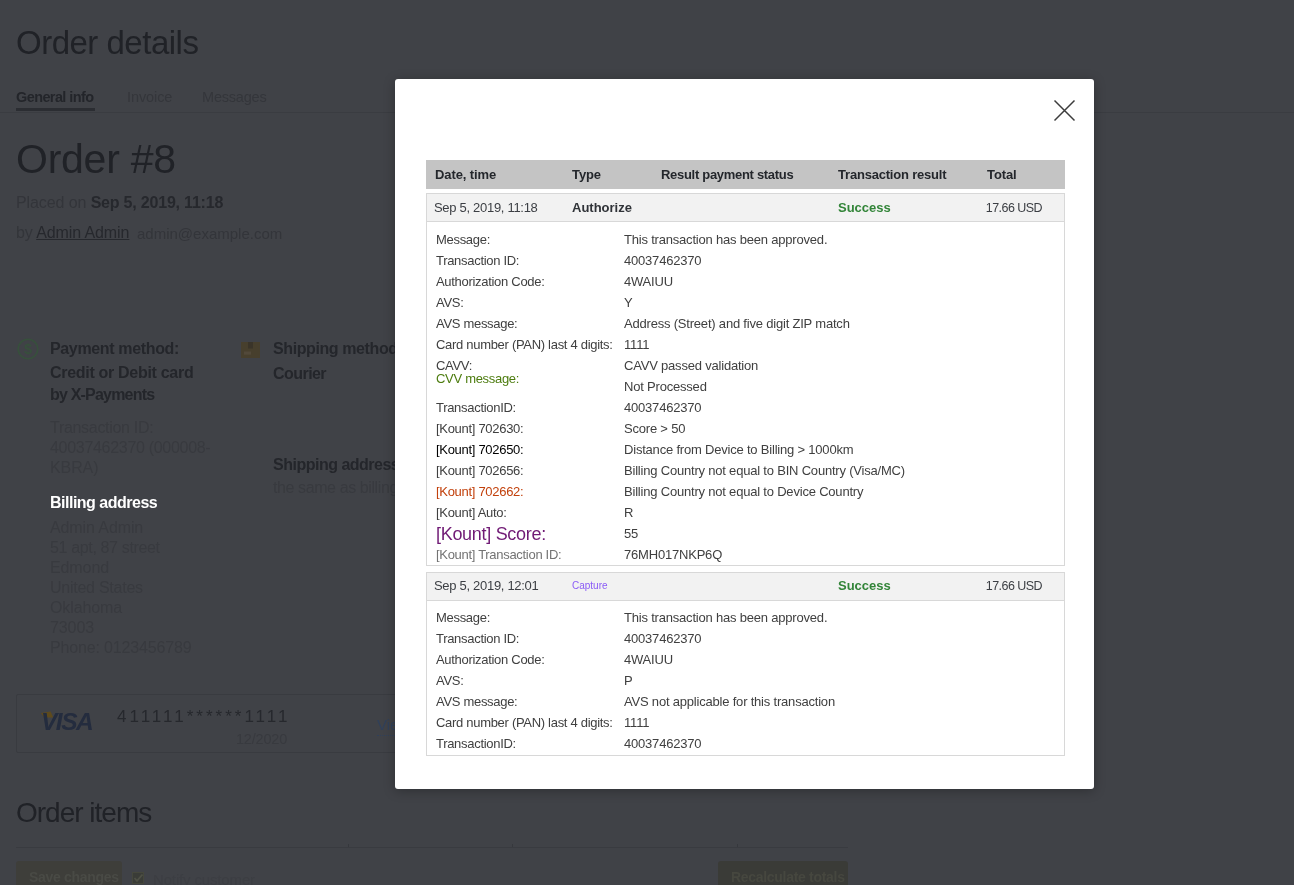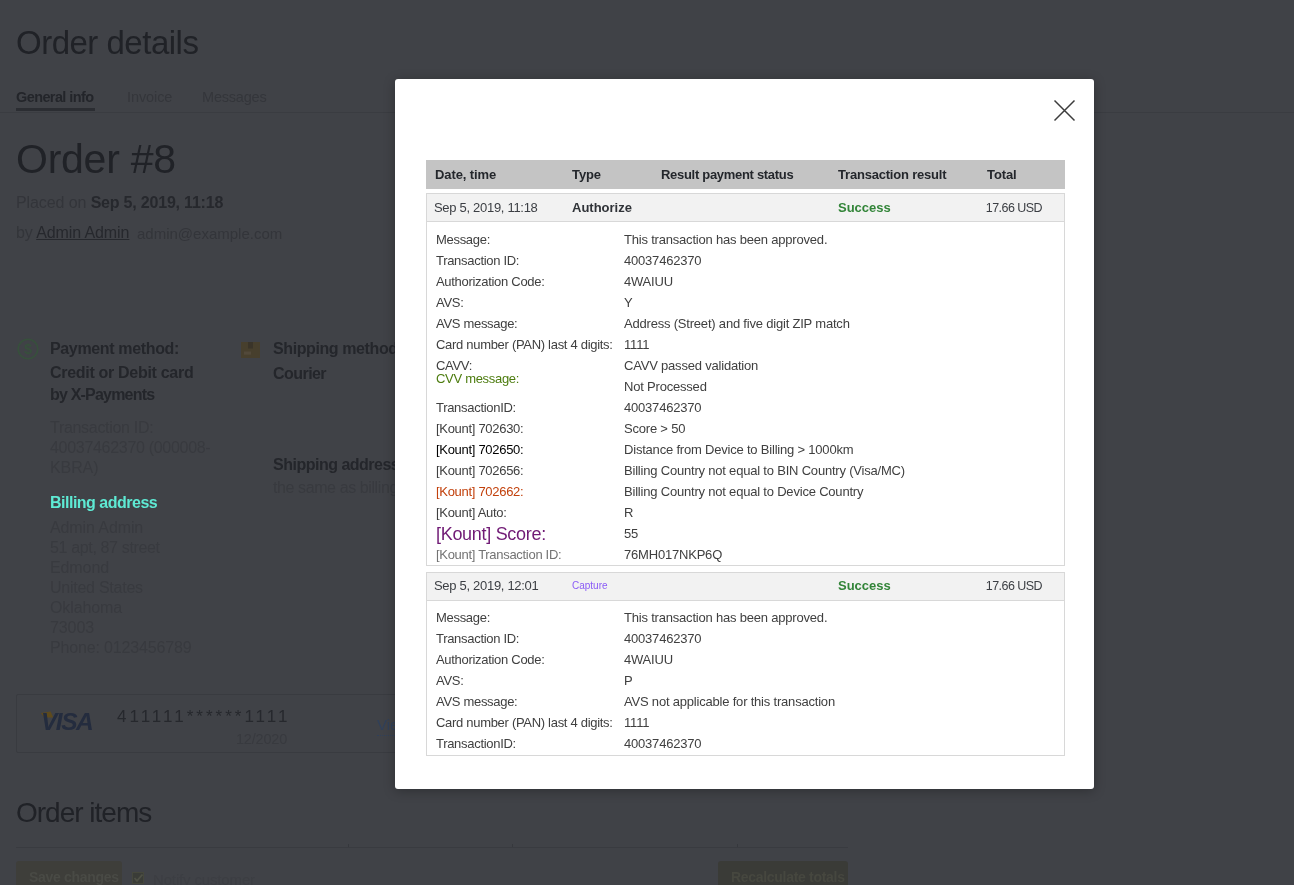--- a/index.html
+++ b/index.html
@@ -19,21 +19,21 @@
 <svg style="position:absolute;left:17px;top:338px" width="22" height="22" viewBox="0 0 22 22">
 <circle cx="11" cy="11" r="9.8" fill="none" stroke="#37503c" stroke-width="1.6"></circle>
 <text x="11" y="16.2" font-family="Liberation Sans" font-size="14.5" font-weight="bold" fill="#37503c" text-anchor="middle">$</text>
   </svg>
 <div style="position:absolute;left:50px;top:339.0px;font-size:16px;line-height:20px;color:#24262b;font-weight:700;white-space:nowrap;letter-spacing:-0.35px;">Payment method:</div>
 <div style="position:absolute;left:50px;top:363.0px;font-size:16px;line-height:20px;color:#24262b;font-weight:700;white-space:nowrap;letter-spacing:-0.3px;">Credit or Debit card</div>
 <div style="position:absolute;left:50px;top:385.0px;font-size:16px;line-height:20px;color:#24262b;font-weight:700;white-space:nowrap;letter-spacing:-0.8px;">by X-Payments</div>
 <div style="position:absolute;left:50px;top:418.0px;font-size:16px;line-height:20px;color:#383a3f;white-space:nowrap;letter-spacing:-0.3px;">Transaction ID:</div>
 <div style="position:absolute;left:50px;top:438.0px;font-size:16px;line-height:20px;color:#383a3f;white-space:nowrap;letter-spacing:-0.3px;">40037462370 (000008-</div>
 <div style="position:absolute;left:50px;top:458.0px;font-size:16px;line-height:20px;color:#383a3f;white-space:nowrap;letter-spacing:-0.1px;">KBRA)</div>
-<div style="position:absolute;left:50px;top:493.0px;font-size:16px;line-height:20px;color:#5eead4;font-weight:700;white-space:nowrap;letter-spacing:-0.5px;">Billing address</div>
+<div style="position:absolute;left:50px;top:493.0px;font-size:16px;line-height:20px;color:#ffffff;font-weight:700;white-space:nowrap;letter-spacing:-0.5px;">Billing address</div>
 <div style="position:absolute;left:50px;top:518.0px;font-size:16px;line-height:20px;color:#383a3f;white-space:nowrap;letter-spacing:-0.1px;">Admin Admin</div>
 <div style="position:absolute;left:50px;top:538.0px;font-size:16px;line-height:20px;color:#383a3f;white-space:nowrap;letter-spacing:-0.35px;">51 apt, 87 street</div>
 <div style="position:absolute;left:50px;top:558.0px;font-size:16px;line-height:20px;color:#383a3f;white-space:nowrap;letter-spacing:-0.1px;">Edmond</div>
 <div style="position:absolute;left:50px;top:578.0px;font-size:16px;line-height:20px;color:#383a3f;white-space:nowrap;letter-spacing:-0.25px;">United States</div>
 <div style="position:absolute;left:50px;top:598.0px;font-size:16px;line-height:20px;color:#383a3f;white-space:nowrap;letter-spacing:-0.1px;">Oklahoma</div>
 <div style="position:absolute;left:50px;top:618.0px;font-size:16px;line-height:20px;color:#383a3f;white-space:nowrap;letter-spacing:-0.1px;">73003</div>
 <div style="position:absolute;left:50px;top:638.0px;font-size:16px;line-height:20px;color:#383a3f;white-space:nowrap;letter-spacing:-0.15px;">Phone: 0123456789</div>
 <svg style="position:absolute;left:241px;top:342px" width="19" height="16" viewBox="0 0 19 16">
 <rect x="0" y="0" width="19" height="16" fill="#473f2d"></rect>
 <rect x="7" y="0" width="5" height="6.5" fill="#3a3429"></rect>

